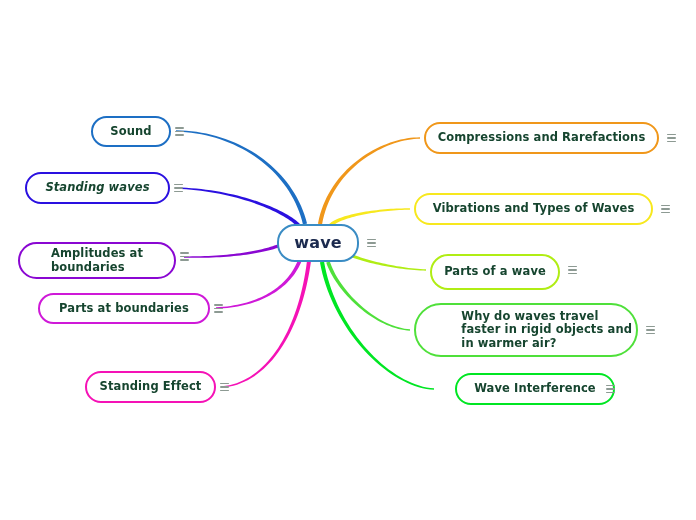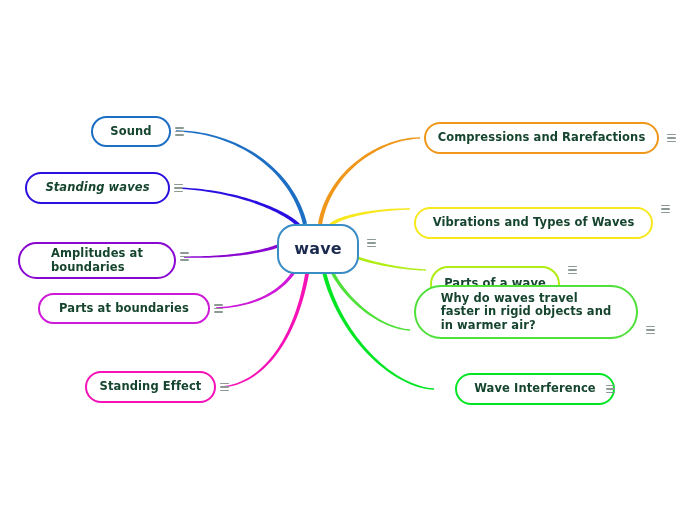--- a/index.html
+++ b/index.html
@@ -148,55 +148,55 @@
         <i></i>
       </div>
       <div class="node right centered" style="left: 424px; top: 122px; width: 235px; height: 32px; border-color: rgb(240, 151, 26);">
         <div class="node-label">Compressions and Rarefactions</div>
       </div>
       <div class="menu-icon" style="left: 667px; top: 132.5px;">
         <i></i>
         <i></i>
         <i></i>
       </div>
-      <div class="node right centered" style="left: 414px; top: 207px; width: 239px; height: 32px; border-color: rgb(247, 232, 30);">
+      <div class="node right centered" style="left: 414px; top: 193px; width: 239px; height: 32px; border-color: rgb(247, 232, 30);">
         <div class="node-label">Vibrations and Types of Waves</div>
       </div>
       <div class="menu-icon" style="left: 661px; top: 203.5px;">
         <i></i>
         <i></i>
         <i></i>
       </div>
-      <div class="node right centered" style="left: 430px; top: 266px; width: 130px; height: 36px; border-color: rgb(176, 237, 20);">
+      <div class="node right centered" style="left: 430px; top: 254px; width: 130px; height: 36px; border-color: rgb(176, 237, 20);">
         <div class="node-label">Parts of a wave</div>
       </div>
       <div class="menu-icon" style="left: 568px; top: 264.5px;">
         <i></i>
         <i></i>
         <i></i>
       </div>
-      <div class="node right" style="left: 414px; top: 285px; width: 224px; height: 54px; border-color: rgb(79, 224, 58);">
+      <div class="node right" style="left: 414px; top: 303px; width: 224px; height: 54px; border-color: rgb(79, 224, 58); justify-content: flex-end;">
         <div class="node-label">Why do waves travel
 faster in rigid objects and
 in warmer air?</div>
       </div>
       <div class="menu-icon" style="left: 646px; top: 324.5px;">
         <i></i>
         <i></i>
         <i></i>
       </div>
       <div class="node right centered" style="left: 455px; top: 373px; width: 160px; height: 32px; border-color: rgb(0, 230, 35);">
         <div class="node-label">Wave Interference</div>
       </div>
       <div class="menu-icon" style="left: 606px; top: 383.5px;">
         <i></i>
         <i></i>
         <i></i>
       </div>
-      <div class="node center" style="left: 277px; top: 224px; width: 82px; height: 50px; border-color: rgb(58, 140, 196);">
+      <div class="node center" style="left: 277px; top: 224px; width: 82px; height: 38px; border-color: rgb(58, 140, 196);">
         <div class="node-label">wave</div>
       </div>
       <div class="menu-icon" style="left: 367px; top: 237.5px;">
         <i></i>
         <i></i>
         <i></i>
       </div>
     </div>
 </div>
 

